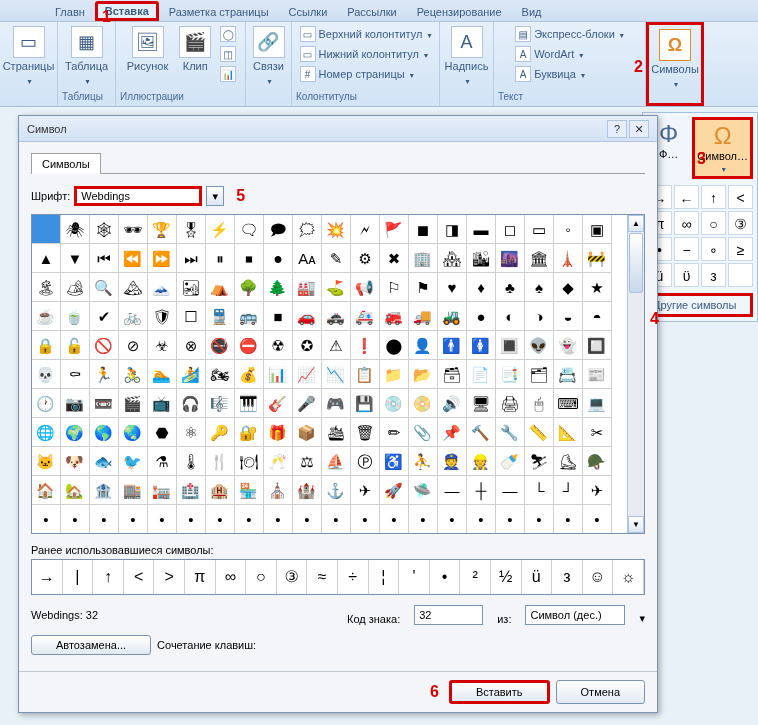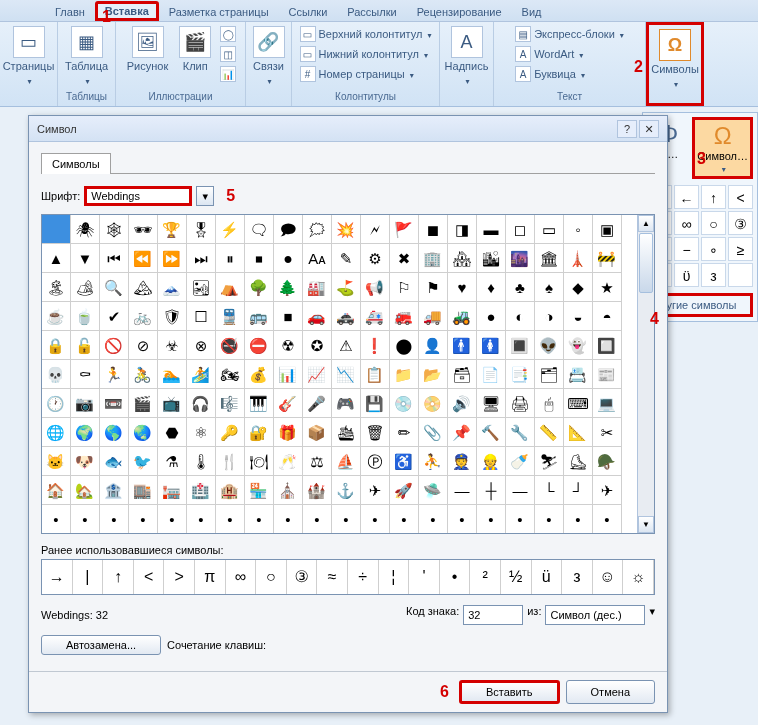--- a/index.html
+++ b/index.html
@@ -7,21 +7,21 @@
   
   
   .tabs { display: flex; height: 22px; background: linear-gradient(#dce8f6, #cfe0f2); border-bottom: 1px solid #b0c4de; padding-left: 45px; align-items: flex-end; }
   .tab { padding: 3px 10px; color: #3b5b82; cursor: pointer; }
   .tab.active { background: #e6f0fa; border: 1px solid #b0c4de; border-bottom: none; border-radius: 3px 3px 0 0; font-weight: bold; }
   .tab.boxed { border: 3px solid #d40000; padding: 1px 7px; }
   
   
   .ribbon { display: flex; height: 85px; background: linear-gradient(#e6f0fa, #d1e3f5); border-bottom: 1px solid #a5bfde; }
   .group { border-right: 1px solid #b9cde4; padding: 2px 4px; display: flex; flex-direction: column; align-items: center; justify-content: space-between; }
-  .group-title { font-size: 10px; color: #4a6a92; text-align: center; height: 14px; line-height: 14px; width: 100%; }
+  .group-title { font-size: 10px; color: #4a6a92; height: 14px; line-height: 14px; width: 100%; }
   .group-body { display: flex; align-items: flex-start; gap: 3px; flex: 1; }
   .big-btn { display: flex; flex-direction: column; align-items: center; gap: 2px; padding: 2px 4px; cursor: pointer; color: #3b5b82; }
   .big-btn .ico { width: 32px; height: 32px; background: #fff; border: 1px solid #b0c4de; display: flex; align-items: center; justify-content: center; font-size: 18px; }
   .small-row { display: flex; align-items: center; gap: 3px; padding: 1px 2px; font-size: 11px; color: #3b5b82; cursor: pointer; height: 20px; }
   .small-ico { width: 16px; height: 16px; background: #fff; border: 1px solid #b0c4de; display: flex; align-items: center; justify-content: center; font-size: 10px; }
   .col { display: flex; flex-direction: column; }
   .arrow-dn::after { content: "▾"; font-size: 8px; margin-left: 2px; color: #3b5b82; }
   
   .red-box { border: 3px solid #d40000 !important; }
   .annot { position: absolute; color: #d40000; font-weight: bold; font-size: 16px; z-index: 200; }
@@ -30,21 +30,21 @@
   .flyout { position: absolute; right: 0; top: 112px; width: 116px; background: #f0f6fc; border: 1px solid #a5bfde; padding: 4px; z-index: 50; }
   .fly-head { display: flex; gap: 2px; }
   .fly-btn { flex: 1; text-align: center; padding: 2px; border: 1px solid transparent; cursor: pointer; }
   .fly-btn.orange { background: #fcd9a2; border: 1px solid #e6a23c; }
   .fly-btn .big-sym { font-size: 24px; color: #4a6a92; }
   .fly-grid { display: grid; grid-template-columns: repeat(4, 1fr); gap: 2px; margin-top: 6px; }
   .fly-grid span { text-align: center; height: 24px; line-height: 24px; font-size: 14px; border: 1px solid #c9d8ea; background: #fff; cursor: pointer; }
   .fly-link { margin-top: 6px; padding: 3px; cursor: pointer; color: #3b5b82; }
   
   
-  .dialog { position: absolute; left: 28px; top: 115px; width: 640px; height: 598px; background: #f3f5f8; border: 1px solid #7a93b2; box-shadow: 2px 2px 6px rgba(0,0,0,0.3); z-index: 100; display: flex; flex-direction: column; }
+  .dialog { position: absolute; left: 18px; top: 115px; width: 640px; height: 598px; background: #f3f5f8; border: 1px solid #7a93b2; box-shadow: 2px 2px 6px rgba(0,0,0,0.3); z-index: 100; display: flex; flex-direction: column; }
   .dlg-title { height: 26px; background: linear-gradient(#e6eefb, #d4e2f4); display: flex; align-items: center; padding: 0 8px; color: #333; border-bottom: 1px solid #b0c4de; justify-content: space-between; }
   .dlg-close { display: flex; gap: 2px; }
   .dlg-close span { width: 20px; height: 18px; border: 1px solid #b0c4de; background: #e6eefb; text-align: center; line-height: 16px; cursor: pointer; font-size: 11px; }
   .dlg-body { padding: 10px 12px; flex: 1; display: flex; flex-direction: column; }
   .dlg-tabs { display: flex; border-bottom: 1px solid #a0a0a0; }
   .dlg-tab { padding: 4px 10px; border: 1px solid #a0a0a0; border-bottom: none; background: #f3f5f8; margin-right: 2px; cursor: pointer; position: relative; }
   .dlg-tab.active { background: #fff; top: 1px; }
   .font-row { display: flex; align-items: center; gap: 4px; margin: 12px 0 8px 0; }
   .font-row input { height: 20px; padding: 0 4px; border: 1px solid #7a93b2; }
   .font-row .drop { width: 18px; height: 20px; border: 1px solid #7a93b2; background: linear-gradient(#fff,#dce6f2); text-align: center; line-height: 18px; cursor: pointer; }
@@ -243,21 +243,21 @@
       <span>?</span>
       <span>✕</span>
     </div>
   </div>
   <div class="dlg-body">
     <div class="dlg-tabs">
       <div class="dlg-tab active">Символы</div>
     </div>
     <div class="font-row">
       <span>Шрифт:</span>
-      <input class="red-box" style="width: 108px;" value="Webdings">
+      <input class="red-box" style="width: 128px;" value="Webdings">
       <div class="drop">▾</div>
       <span class="annot" style="position:static;margin-left:8px">5</span>
     </div>
 
     <div class="sym-scroll">
       <div class="sym-grid" id="symgrid">
           <span class="sel"> </span>
           <span>🕷</span>
           <span>🕸</span>
           <span>🕶</span>
@@ -505,23 +505,23 @@
         <span>²</span>
         <span>½</span>
         <span>ü</span>
         <span>з</span>
         <span>☺</span>
         <span>☼</span>
       </div>
 
     <div class="info-row">
       <span>Webdings: 32</span>
-      <div style="display:flex;align-items:flex-start;gap:4px">
+      <div style="display:flex;align-items:flex-end;gap:14px">
         <span>Код знака:</span>
-        <input style="width: 60px;" value="32">
+        <input style="width: 69px;" value="32">
         <span>из:</span>
         <input style="width: 100px;" value="Символ (дес.)">
         <div class="drop">▾</div>
       </div>
     </div>
 
     <div class="btn-row">
       <button class="btn">Автозамена...</button>
       <span>Сочетание клавиш:</span>
     </div>

